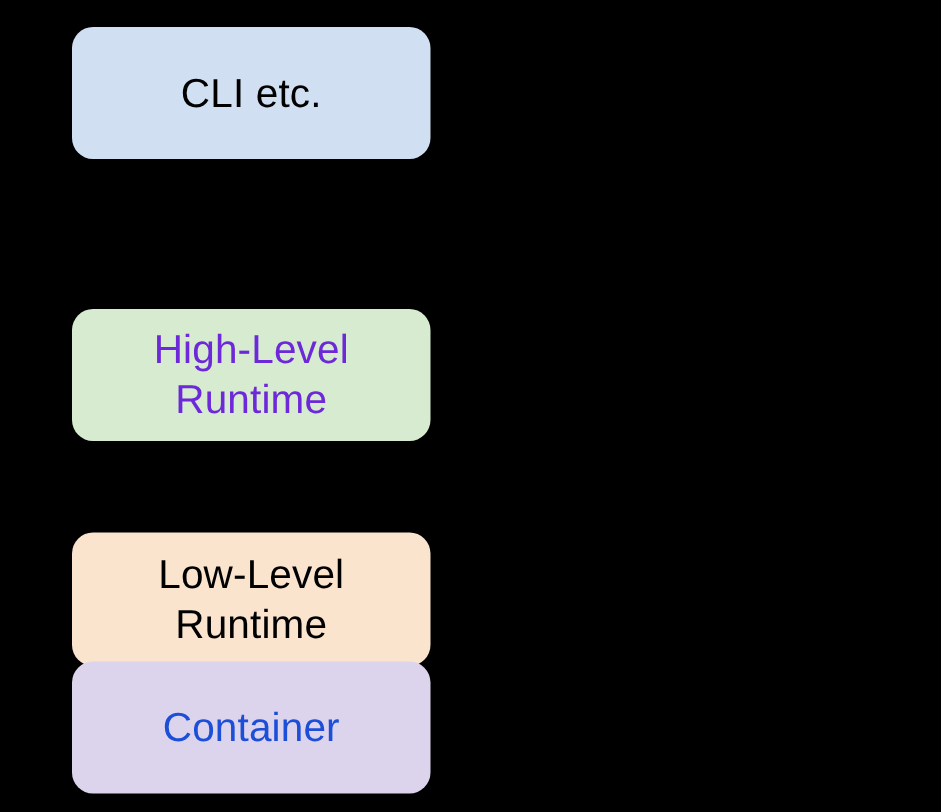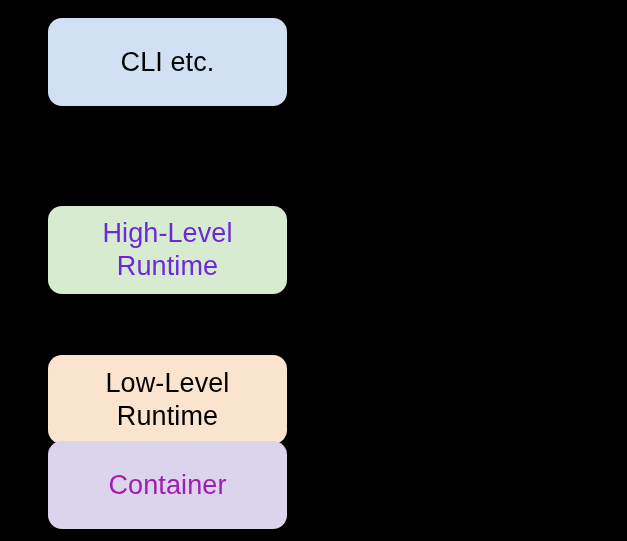--- a/index.html
+++ b/index.html
@@ -64,17 +64,17 @@
   <div class="node-box" id="node-high-level" style="background: rgb(214, 235, 208); color: #6d28d9;">
     <span class="node-label">High-Level
 Runtime</span>
   </div>
 
   <div class="node-box" id="node-low-level" style="background: rgb(251, 228, 205); color: rgb(0, 0, 0);">
     <span class="node-label">Low-Level
 Runtime</span>
   </div>
 
-  <div class="node-box" id="node-container" style="background: rgb(220, 212, 236); color: #a21caf;">
+  <div class="node-box" id="node-container" style="background: rgb(220, 212, 236); color: #1d4ed8;">
     <span class="node-label">Container</span>
   </div>
 
 </div>
 
 </body></html>

